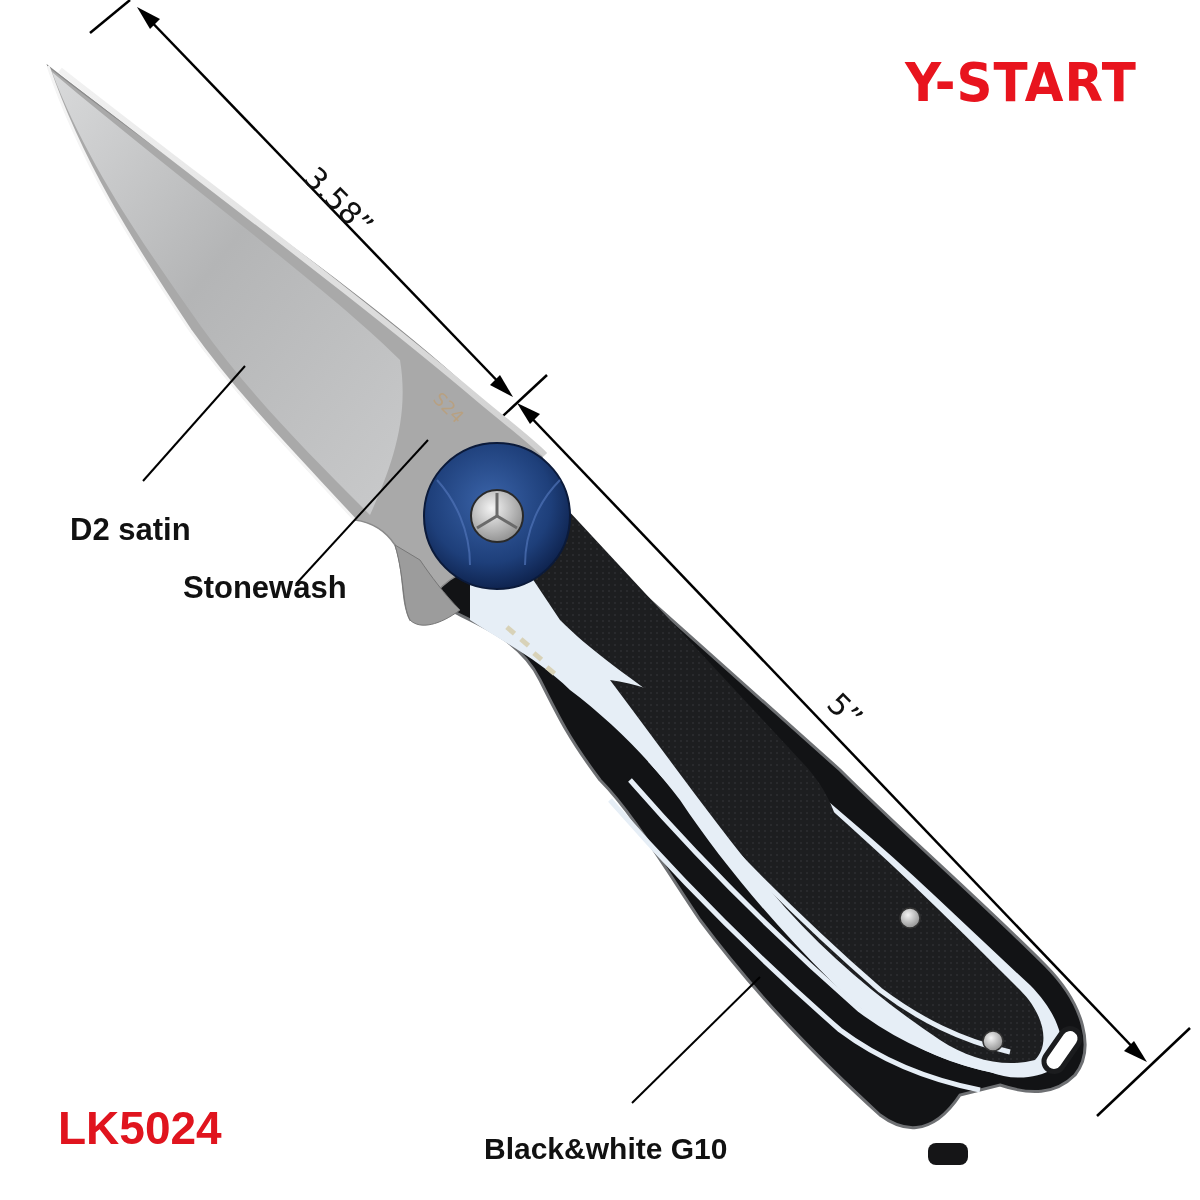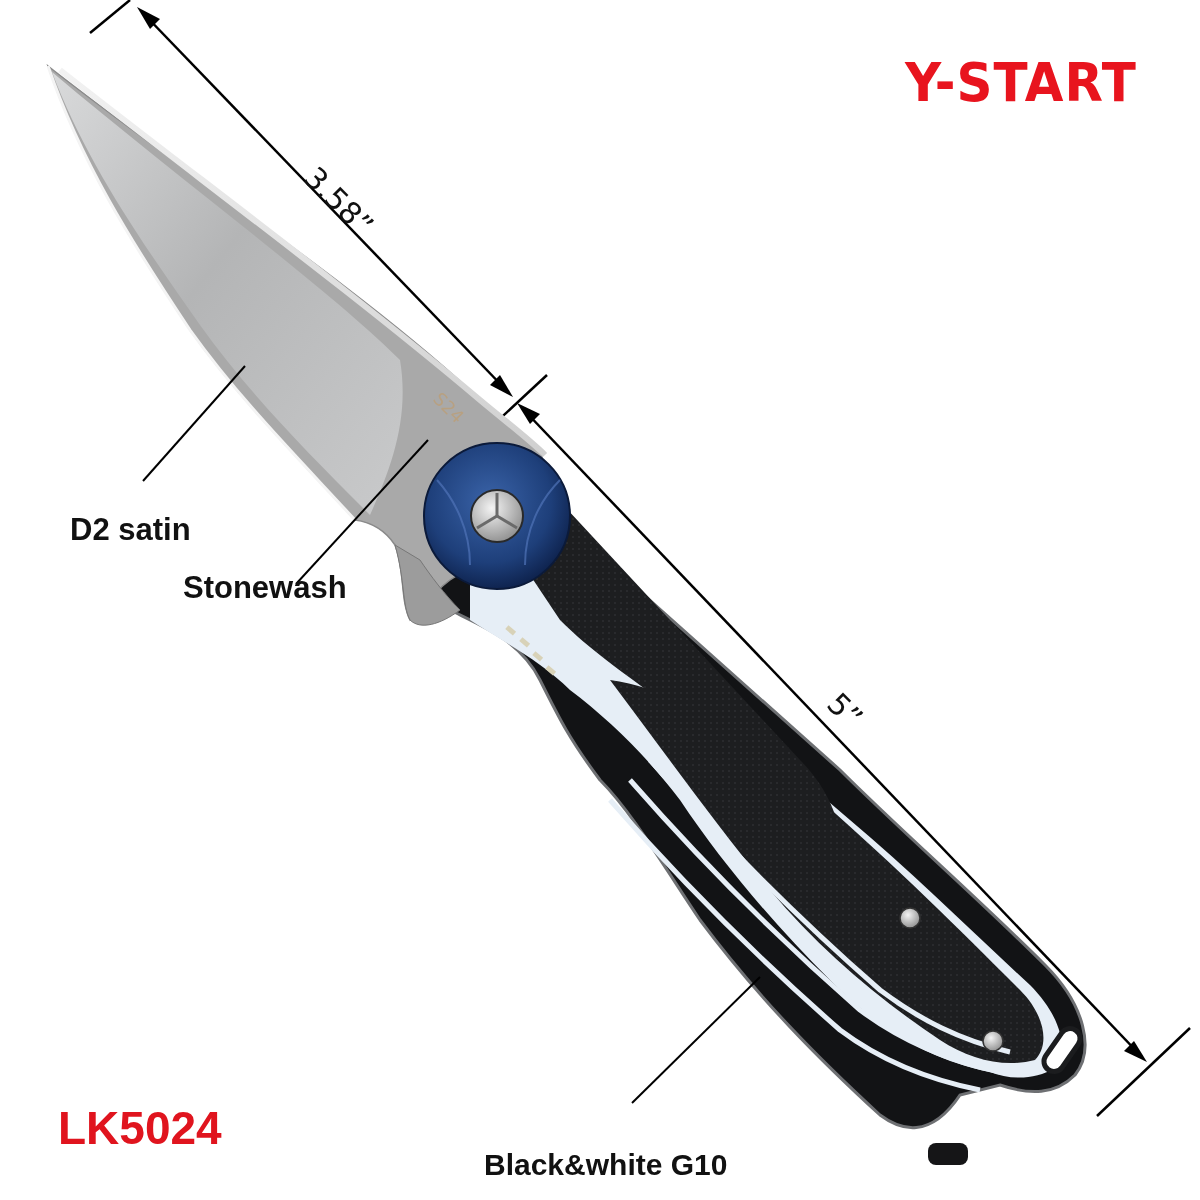--- a/index.html
+++ b/index.html
@@ -46,21 +46,21 @@
     .callout-label {
       position: absolute;
       font-family: "Liberation Sans", sans-serif;
       font-weight: bold;
       color: #111111;
       line-height: 1;
       white-space: nowrap;
     }
     .label-d2 { left: 70px; top: 514px; font-size: 31px; }
     .label-stonewash { left: 183px; top: 572px; font-size: 31px; text-align: center; }
-    .label-g10 { left: 484px; top: 1134px; font-size: 30px; margin-top: 16px; }
+    .label-g10 { left: 484px; top: 1134px; font-size: 30px; }
     .dim-label {
       position: absolute;
       font-family: "DejaVu Sans", sans-serif;
       font-size: 30px;
       color: #111111;
       line-height: 1;
       white-space: nowrap;
       transform-origin: left top;
     }
     .dim-blade { left: 320px; top: 162px; transform: rotate(45deg); }

